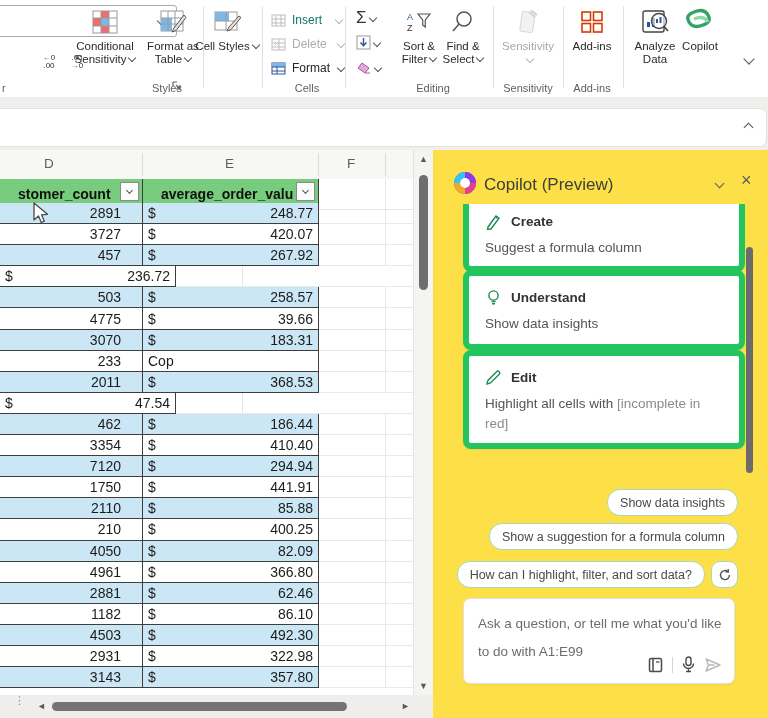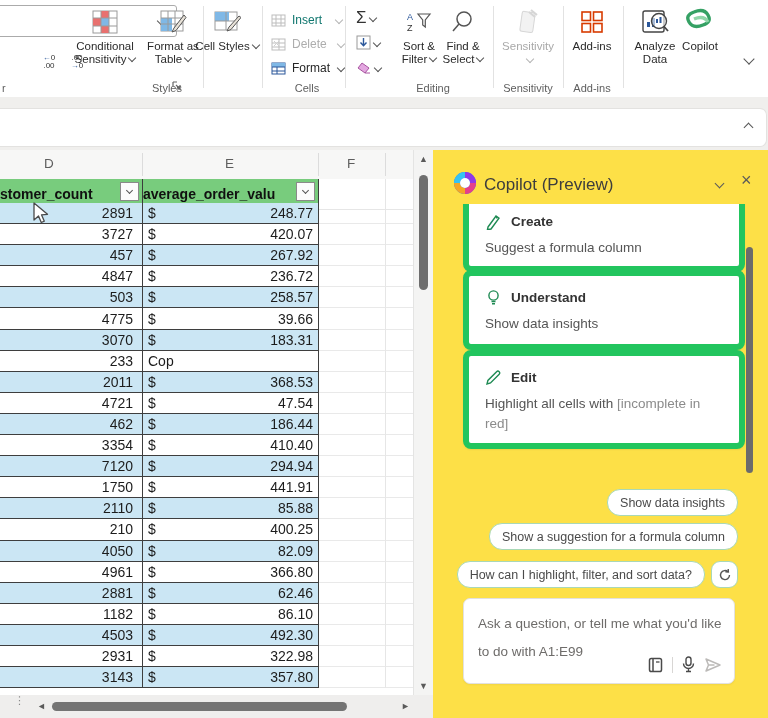--- a/index.html
+++ b/index.html
@@ -31,30 +31,30 @@
   #formula-strip{left:0;top:11px;width:766px;height:37px;background:#fff;border:1px solid #e3e2e0;
                  border-left:none;border-radius:0 7px 7px 0}
   
   #grid{left:0;top:150px;width:413px;height:545px;background:#fff;overflow:hidden}
   #colhead{left:0;top:0;width:413px;height:29px;background:#f7f7f6;border-bottom:1px solid #d5d5d5}
   .colletter{top:6px;font-size:13.5px;color:#5e5e5e}
   .colsep{top:3px;height:23px;width:1px;background:#dcdcdc}
   #thead{left:0;top:29px;width:413px;height:24px;display:flex}
   .h-cell{box-sizing:border-box;height:31px;font-weight:bold;font-size:14px;color:#101010;
           background:var(--green);border-bottom:1px solid #3c3c3c;border-right:1px solid #3c3c3c;
-          display:flex;align-items:center;position:relative;overflow:hidden;white-space:nowrap;padding-left:0}
+          display:flex;align-items:center;position:relative;overflow:hidden;white-space:nowrap;padding-left:18px}
   .h-f{background:#fff;border-bottom:1px solid #e6e6e6;border-right:1px solid #e6e6e6}
   .h-g{background:#fff;border-bottom:1px solid #e6e6e6;border-right:none}
   .filter-btn{position:absolute;right:3px;top:3px;width:17px;height:17px;background:#fcfcfc;border:1px solid #8a8a8a;
               display:flex;align-items:center;justify-content:center;cursor:pointer}
   .filter-btn .chev{margin:0 0 2px 0;width:4px;height:4px;border-color:#555}
   #tbody{left:0;top:53px;width:413px}
   .t-row{display:flex;height:21.1px}
   .t-cell{box-sizing:border-box;font-size:14px;color:#1c1c1c;display:flex;align-items:center;overflow:hidden}
-  .c-count{width:143px;justify-content:flex-end;padding-right:9px;border-right:1px solid #3e3e3e;border-bottom:1px solid #3e3e3e}
+  .c-count{width:143px;justify-content:flex-end;padding-right:21px;border-right:1px solid #3e3e3e;border-bottom:1px solid #3e3e3e}
   .c-value{width:176px;justify-content:space-between;padding:0 5px 0 5px;border-right:1px solid #3e3e3e;border-bottom:1px solid #3e3e3e}
   .c-f{width:67px;border-right:1px solid #e6e6e6;border-bottom:1px solid #e9e9e9}
   .c-g{flex:1;border-bottom:1px solid #e9e9e9}
   .band .c-count,.band .c-value{background:var(--blue)}
   
   #vscroll{left:413px;top:150px;width:19px;height:545px;background:#f4f4f3;border-left:1px solid #e4e4e3}
   .s-arrow{font-size:9px;color:#5a5a5a;text-align:center;width:19px;cursor:pointer;line-height:12px}
   #vthumb{left:5px;top:25px;width:9px;height:115px;background:#6e6e6e;border-radius:5px;cursor:pointer}
   #hscroll{left:0;top:695px;width:433px;height:23px;background:#efeeed}
   #hthumb{left:52px;top:7px;width:295px;height:9px;background:#747474;border-radius:5px;cursor:pointer}
@@ -334,21 +334,20 @@
         <div class="t-row band">
           <div class="t-cell c-count">457</div>
           <div class="t-cell c-value">
             <span>$</span>
             <span>267.92</span>
           </div>
           <div class="t-cell c-f"></div>
           <div class="t-cell c-g"></div>
         </div>
         <div class="t-row">
-          <div class="t-cell c-count">4847</div>
           <div class="t-cell c-value">
             <span>$</span>
             <span>236.72</span>
           </div>
           <div class="t-cell c-f"></div>
           <div class="t-cell c-g"></div>
         </div>
         <div class="t-row band">
           <div class="t-cell c-count">503</div>
           <div class="t-cell c-value">
@@ -388,21 +387,20 @@
         <div class="t-row band">
           <div class="t-cell c-count">2011</div>
           <div class="t-cell c-value">
             <span>$</span>
             <span>368.53</span>
           </div>
           <div class="t-cell c-f"></div>
           <div class="t-cell c-g"></div>
         </div>
         <div class="t-row">
-          <div class="t-cell c-count">4721</div>
           <div class="t-cell c-value">
             <span>$</span>
             <span>47.54</span>
           </div>
           <div class="t-cell c-f"></div>
           <div class="t-cell c-g"></div>
         </div>
         <div class="t-row band">
           <div class="t-cell c-count">462</div>
           <div class="t-cell c-value">

